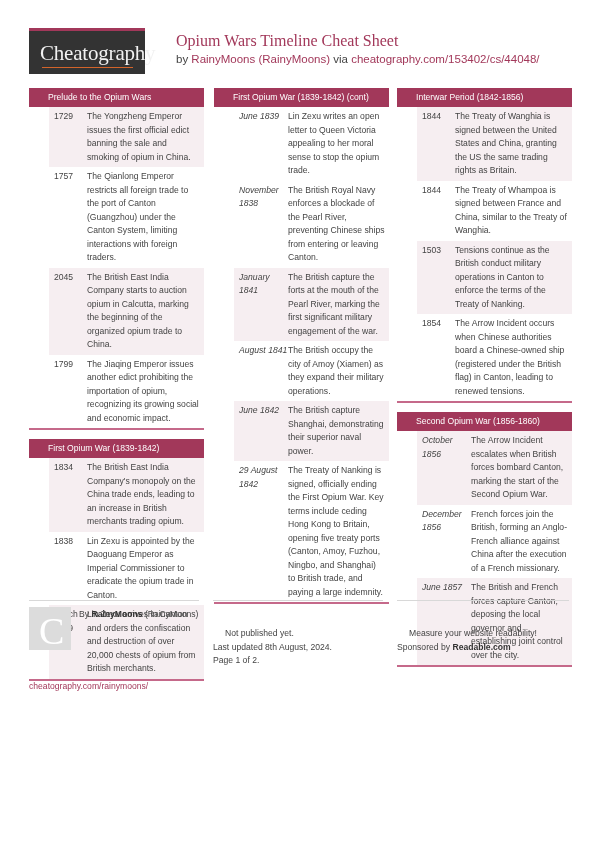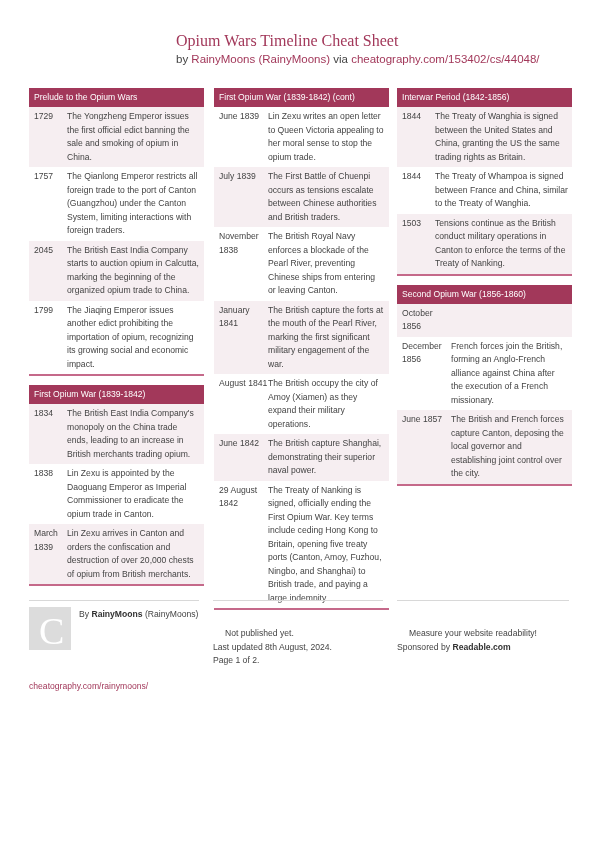--- a/index.html
+++ b/index.html
@@ -13,48 +13,52 @@
   .title { position: absolute; left: 147px; top: 4px; font-family: "Liberation Serif", serif; font-size: 16px; color: #a2385a; }
   .byline { position: absolute; left: 147px; top: 25px; font-family: Liberation Sans, sans-serif; font-size: 11.5px; color: #444; white-space: nowrap; }
   .byline .link { color: #a2385a; }
 
   .column { position: absolute; top: 88px; width: 175px; }
   .col1 { left: 29px; }
   .col2 { left: 214px; }
   .col3 { left: 397px; }
 
   .section { margin-bottom: 9px; border-bottom: 2px solid #c5698a; }
-  .section-head { background: #a2385a; color: #fff; font-size: 8.6px; height: 19px; line-height: 19px; padding-left: 5px; white-space: nowrap; }
-  .row { display: flex; font-size: 8.6px; line-height: 13.5px; color: #444; padding: 3px 4px 3px 5px; }
+  .section-head { background: #a2385a; color: #fff; font-size: 8.6px; height: 19px; line-height: 19px; padding-left: 19px; white-space: nowrap; }
+  .row { display: flex; font-size: 8.6px; line-height: 13.5px; color: #444; padding: 3px 4px 3px 5px; margin-left: 20px; }
   .row.odd { background: #f6eef1; }
   .row.even { background: #ffffff; }
   .row .date { flex: 0 0 auto; }
   .row .text { flex: 1 1 auto; }
   .col1 .date, .col3 .sec1 .date { width: 33px; }
-  .col2 .date, .col3 .sec2 .date { width: 49px; }
+  .col2 .date, .col3 .sec2 .date { width: 49px; font-style: italic; }
 
   .footer { position: absolute; top: 600px; left: 29px; width: 540px; }
   .fcol { position: absolute; top: 0; border-top: 1px solid #d8d8d8; padding-top: 6px; }
   .fcol1 { left: 0; width: 170px; }
   .fcol2 { left: 184px; width: 170px; }
   .fcol3 { left: 368px; width: 172px; }
   .avatar { position: absolute; left: 0; top: 6px; width: 42px; height: 43px; background: #dcdcdc; }
   .avatar-c { position: absolute; left: 10px; top: 2px; font-family: "Liberation Serif", serif; font-size: 38px; color: #fff; }
   .f-by { position: absolute; left: 50px; top: 8px; font-size: 8.6px; white-space: nowrap; color: #444; }
   .f-by b { color: #333; text-align: right; }
   .f-url { position: absolute; left: 0; top: 56px; font-size: 8.6px; color: #a2385a; white-space: nowrap; margin-top: 24px; }
   .fline { font-size: 8.6px; line-height: 13.5px; color: #444; }
   .fline b { color: #333; }
   .fline.link { color: #a2385a; }
   .fcol2 .fline:first-child, .fcol3 .fline:first-child { margin-top: 20px; padding-left: 12px; }
 </style>
 </head>
 <body>
 
 <div class="header">
+  <div class="logo">
+    <span class="logo-text">Cheatography</span>
+    <span class="logo-underline"></span>
+  </div>
   <div class="title">Opium Wars Timeline Cheat Sheet</div>
   <div class="byline">
     <span>by </span><span class="link">RainyMoons (RainyMoons)</span><span> via </span><span class="link">cheatography.com/153402/cs/44048/</span>
   </div>
 </div>
 
 <div class="column col1">
   <div class="section">
     <div class="section-head">Prelude to the Opium Wars</div>
     <div class="row odd">
@@ -91,24 +95,20 @@
   </div>
 </div>
 
 <div class="column col2">
   <div class="section">
     <div class="section-head">First Opium War (1839-1842) (cont)</div>
     <div class="row even">
         <span class="date">June 1839</span>
         <span class="text">Lin Zexu writes an open letter to Queen Victoria appealing to her moral sense to stop the opium trade.</span>
       </div>
-    <div class="row odd">
-        <span class="date">July 1839</span>
-        <span class="text">The First Battle of Chuenpi occurs as tensions escalate between Chinese authorities and British traders.</span>
-      </div>
     <div class="row even">
         <span class="date">November 1838</span>
         <span class="text">The British Royal Navy enforces a blockade of the Pearl River, preventing Chinese ships from entering or leaving Canton.</span>
       </div>
     <div class="row odd">
         <span class="date">January 1841</span>
         <span class="text">The British capture the forts at the mouth of the Pearl River, marking the first significant military engagement of the war.</span>
       </div>
     <div class="row even">
         <span class="date">August 1841</span>
@@ -133,25 +133,30 @@
         <span class="text">The Treaty of Wanghia is signed between the United States and China, granting the US the same trading rights as Britain.</span>
       </div>
     <div class="row even">
         <span class="date">1844</span>
         <span class="text">The Treaty of Whampoa is signed between France and China, similar to the Treaty of Wanghia.</span>
       </div>
     <div class="row odd">
         <span class="date">1503</span>
         <span class="text">Tensions continue as the British conduct military operations in Canton to enforce the terms of the Treaty of Nanking.</span>
       </div>
+    <div class="row even">
+        <span class="date">1854</span>
+        <span class="text">The Arrow Incident occurs when Chinese authorities board a Chinese-owned ship (registered under the British flag) in Canton, leading to renewed tensions.</span>
+      </div>
   </div>
   <div class="section sec2">
     <div class="section-head">Second Opium War (1856-1860)</div>
     <div class="row odd">
         <span class="date">October 1856</span>
+        <span class="text">The Arrow Incident escalates when British forces bombard Canton, marking the start of the Second Opium War.</span>
       </div>
     <div class="row even">
         <span class="date">December 1856</span>
         <span class="text">French forces join the British, forming an Anglo-French alliance against China after the execution of a French missionary.</span>
       </div>
     <div class="row odd">
         <span class="date">June 1857</span>
         <span class="text">The British and French forces capture Canton, deposing the local governor and establishing joint control over the city.</span>
       </div>
   </div>

